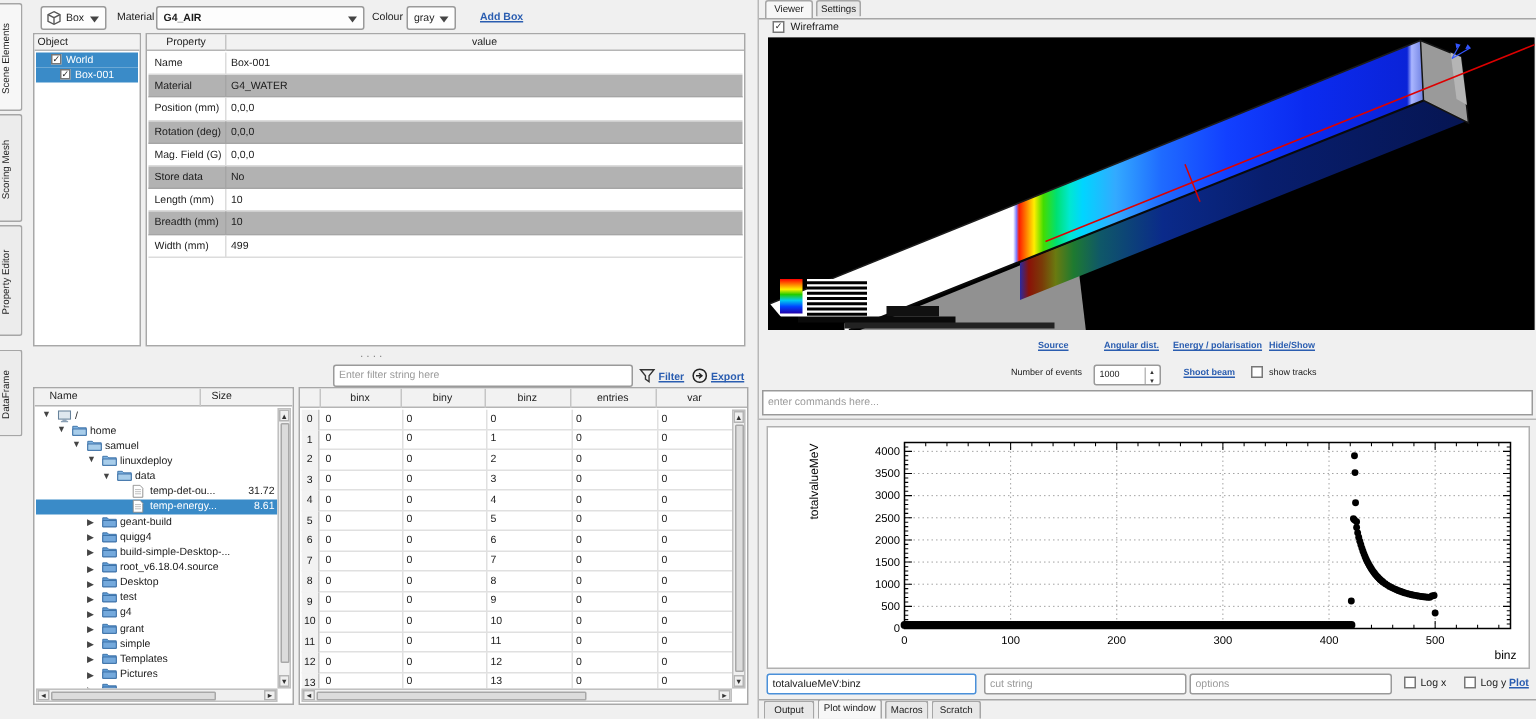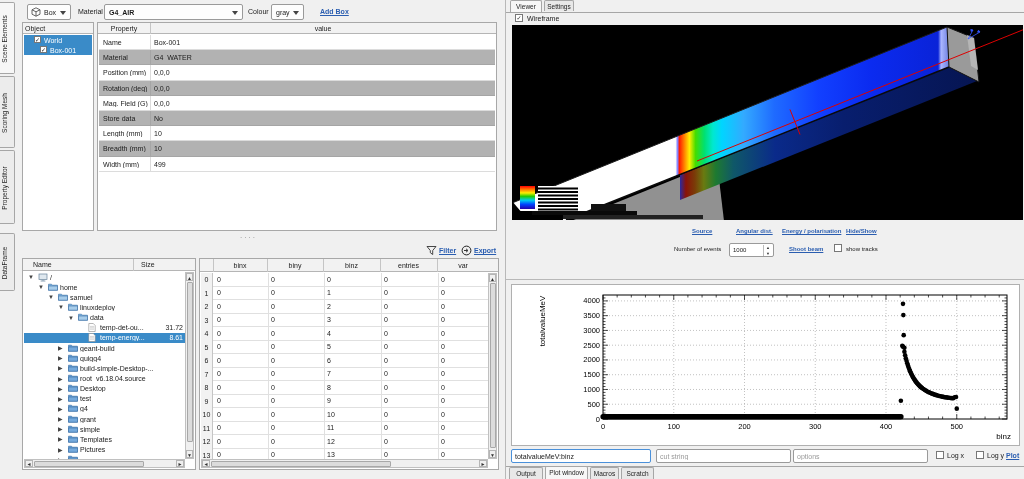--- a/index.html
+++ b/index.html
@@ -118,20 +118,21 @@
      <span class="abs" style="left:51px;top:0;width:1px;height:15.2px;background:#a5a5a5;"></span>
      <span class="abs rowlabel" style="left:55px;top:4px;">10</span>
         </div>
         <div class="abs" style="left:1px;right:1px;top:133.6px;height:15.2px;background:#fff;border-bottom:1px solid #dcdcdc;">
      <span class="abs rowlabel" style="left:4px;top:4px;width:48px;">Width (mm)</span>
      <span class="abs" style="left:51px;top:0;width:1px;height:15.2px;background:#dcdcdc;"></span>
      <span class="abs rowlabel" style="left:55px;top:4px;">499</span>
         </div>
       </div>
       <div class="abs" style="left:240px;top:231px;color:#888;letter-spacing:2px;font-size:8px;">....</div>
+      <input class="abs" style="left: 222px; top: 243px; width: 200px; height: 15px;" placeholder="Enter filter string here">
       <span class="abs" style="left:426px;top:245px;"><svg width="11" height="11" viewBox="0 0 11 11">
           <path d="M1 1.5h9L6.7 5.5v4L4.3 7.7V5.5Z" fill="none" stroke="#333" stroke-width="0.9"></path>
         </svg><a class="link" style="margin-left:2px;vertical-align:3px;font-size:7px;">Filter</a></span>
       <span class="abs" style="left:461px;top:245px;"><svg width="11" height="11" viewBox="0 0 11 11">
           <circle cx="5.5" cy="5.5" r="4.4" fill="none" stroke="#222" stroke-width="1"></circle>
           <path d="M3 5.5h3.4M5 3.8l2 1.7-2 1.7" fill="none" stroke="#222" stroke-width="0.9"></path>
         </svg><a class="link" style="margin-left:2px;vertical-align:3px;font-size:7px;">Export</a></span>
       <div class="panel" style="left:22px;top:258px;width:174px;height:212px;overflow:hidden;">
   <div class="hdrrow" style="height:12px;position:relative;">
     <span class="abs" style="left:10px;top:2px;">Name</span>
@@ -605,20 +606,21 @@
       <div class="abs" style="left:223px;top:243px;width:45px;height:14px;background:#fff;border:1px solid #9a9a9a;border-radius:2px;">
    <span class="abs" style="left:3px;top:3px;font-size:6px;">1000</span>
    <span class="abs" style="right:1px;top:1px;width:9px;height:11px;border-left:1px solid #bbb;">
      <span class="abs" style="left:2px;top:0px;font-size:4px;color:#333;">▲</span>
      <span class="abs" style="left:2px;bottom:0px;font-size:4px;color:#333;">▼</span>
         </span>
       </div>
       <a class="link abs" style="left:283px;top:246px;">Shoot beam</a>
       <span class="cb" style="left:328px;top:244px;"></span>
       <span class="abs" style="left:340px;top:246px;font-size:6px;">show tracks</span>
+      <input class="abs" style="left: 2px; top: 260px; width: 514px; height: 17px; border-radius: 0px;" placeholder="enter commands here...">
       <div class="abs" style="left:0;top:279px;width:519px;height:200px;background:#f0f0f0;border-top:1px solid #b8b8b8;">
   <div class="abs" style="left:5px;top:4px;width:509px;height:162px;background:#fff;border:1px solid #b0b0b0;">
     <svg id="plot" width="509" height="162" viewBox="0 0 509 162">
             <line x1="91" y1="119.23809523809524" x2="495" y2="119.23809523809524" stroke="#999" stroke-width="0.6" stroke-dasharray="1,2"></line>
             <line x1="91" y1="104.47619047619048" x2="495" y2="104.47619047619048" stroke="#999" stroke-width="0.6" stroke-dasharray="1,2"></line>
             <line x1="91" y1="89.71428571428572" x2="495" y2="89.71428571428572" stroke="#999" stroke-width="0.6" stroke-dasharray="1,2"></line>
             <line x1="91" y1="74.95238095238095" x2="495" y2="74.95238095238095" stroke="#999" stroke-width="0.6" stroke-dasharray="1,2"></line>
             <line x1="91" y1="60.19047619047619" x2="495" y2="60.19047619047619" stroke="#999" stroke-width="0.6" stroke-dasharray="1,2"></line>
             <line x1="91" y1="45.42857142857143" x2="495" y2="45.42857142857143" stroke="#999" stroke-width="0.6" stroke-dasharray="1,2"></line>
             <line x1="91" y1="30.66666666666667" x2="495" y2="30.66666666666667" stroke="#999" stroke-width="0.6" stroke-dasharray="1,2"></line>

